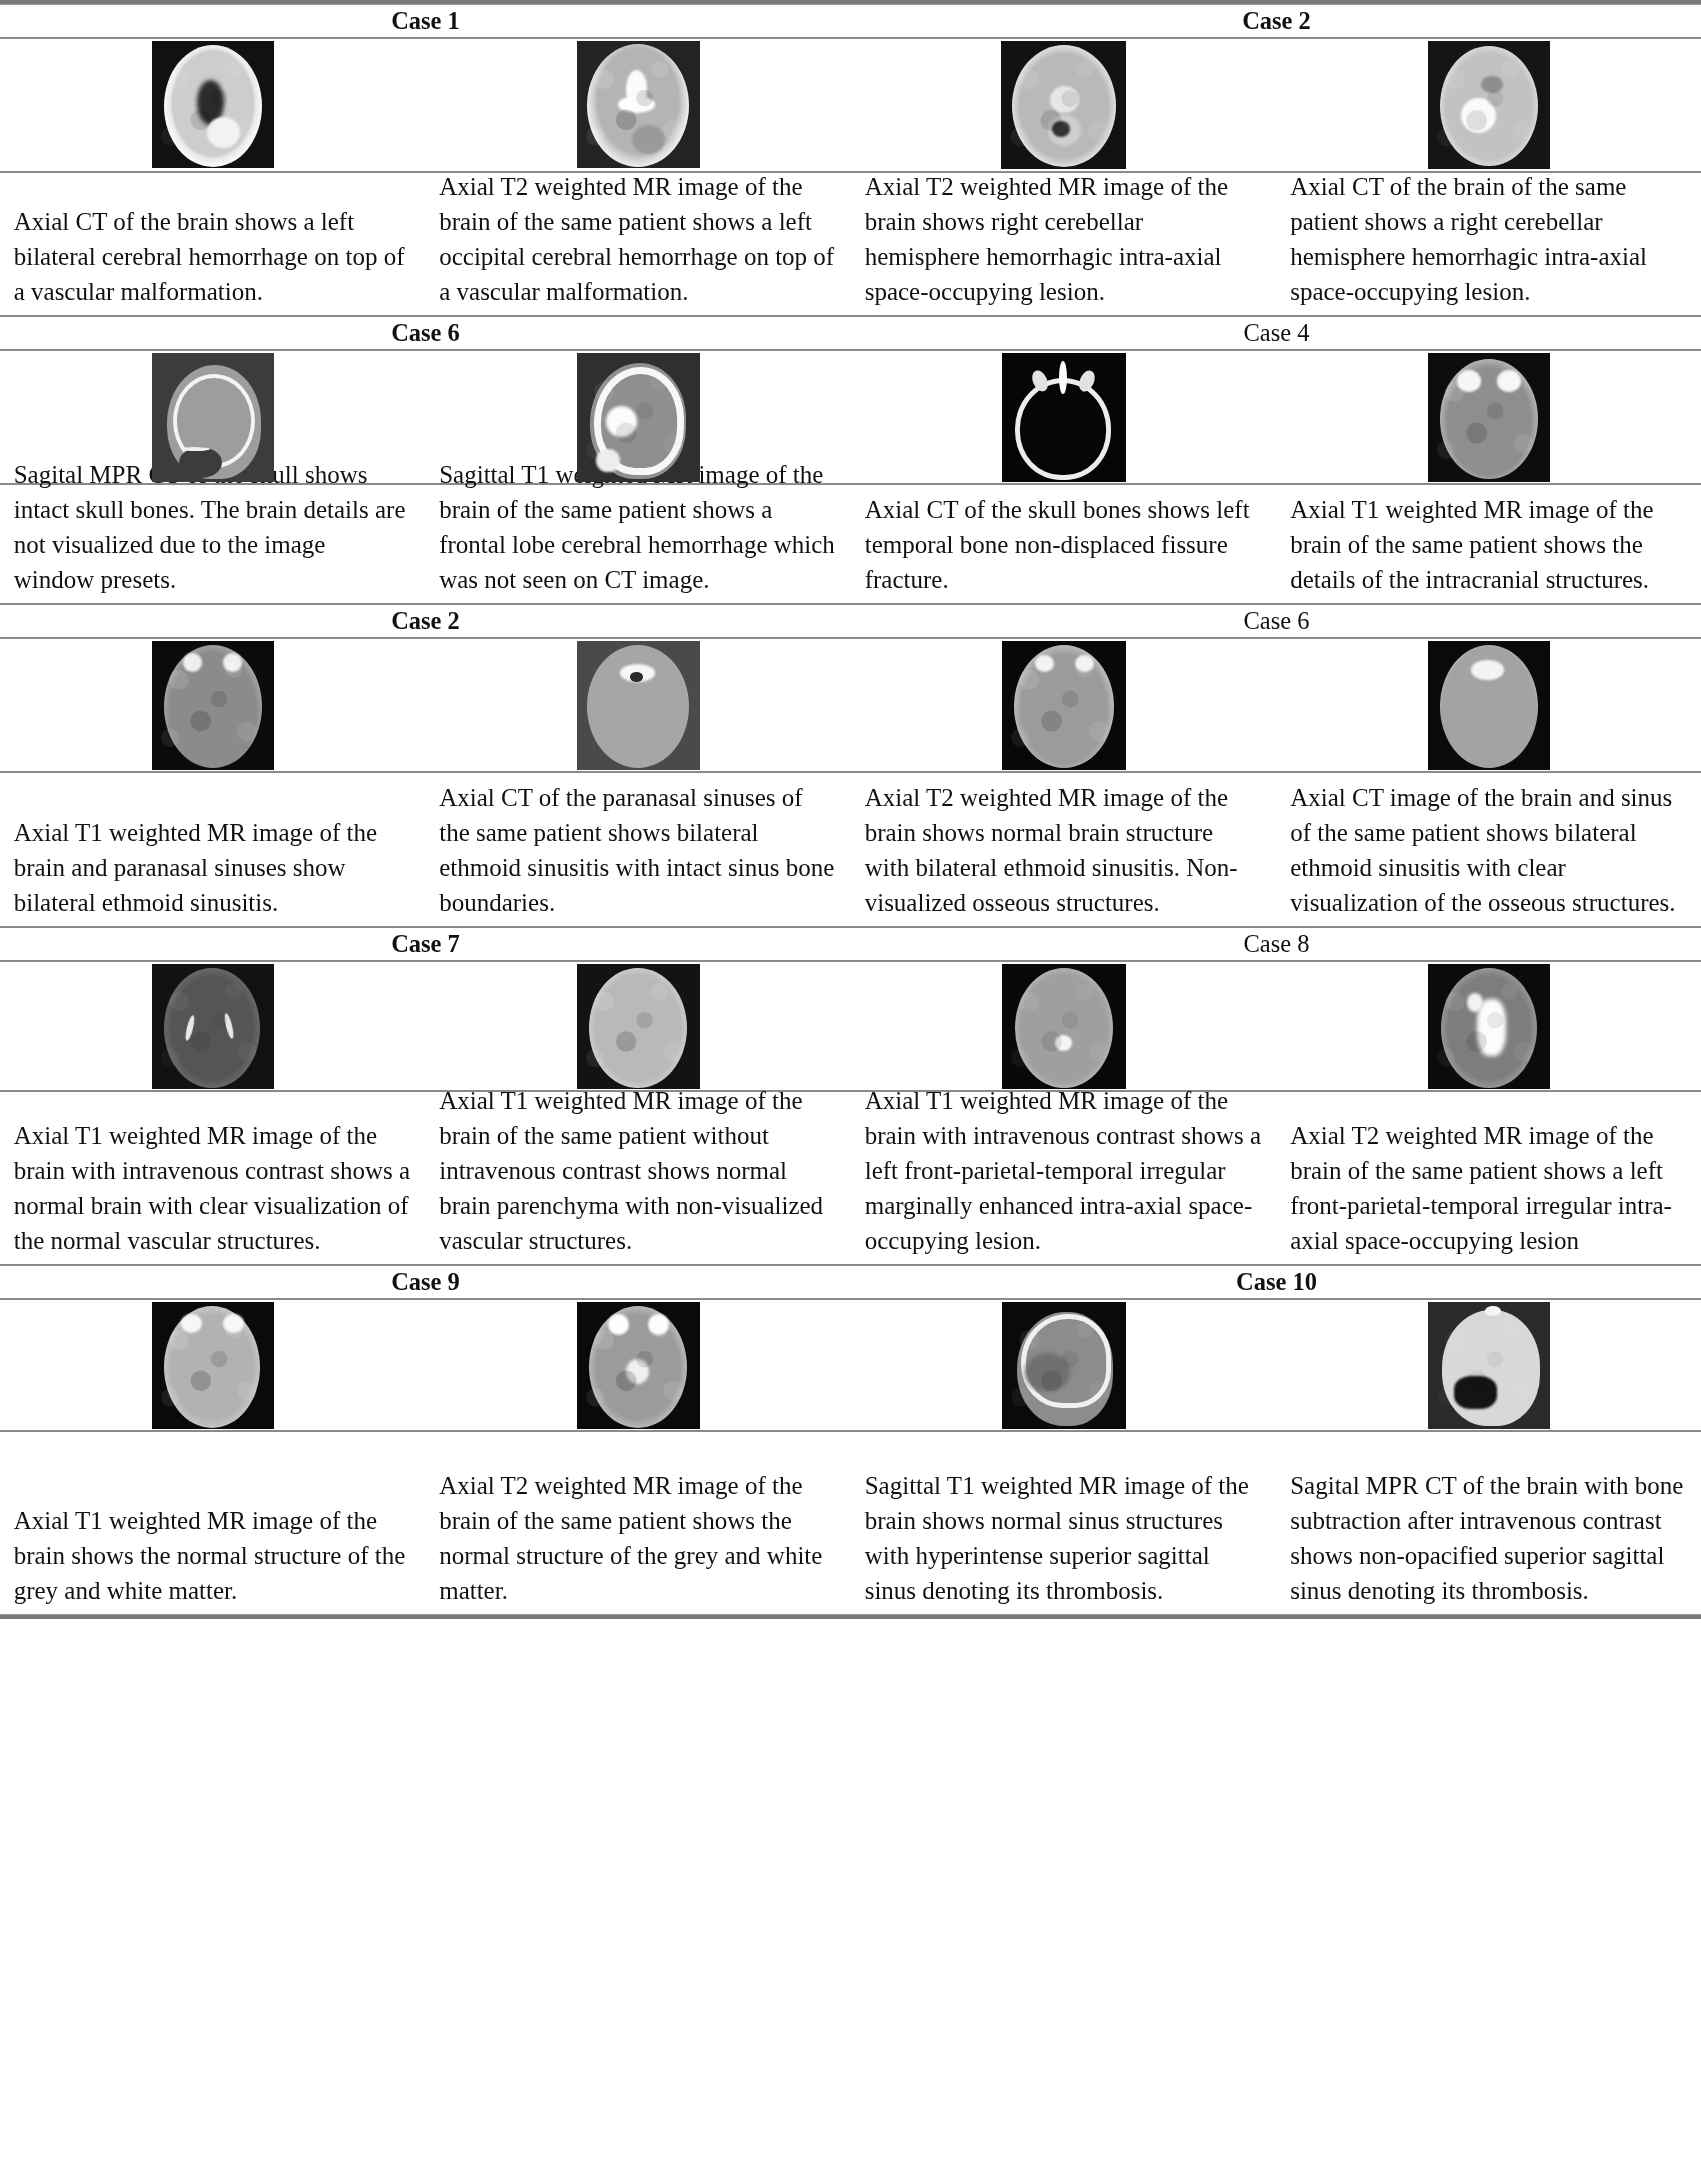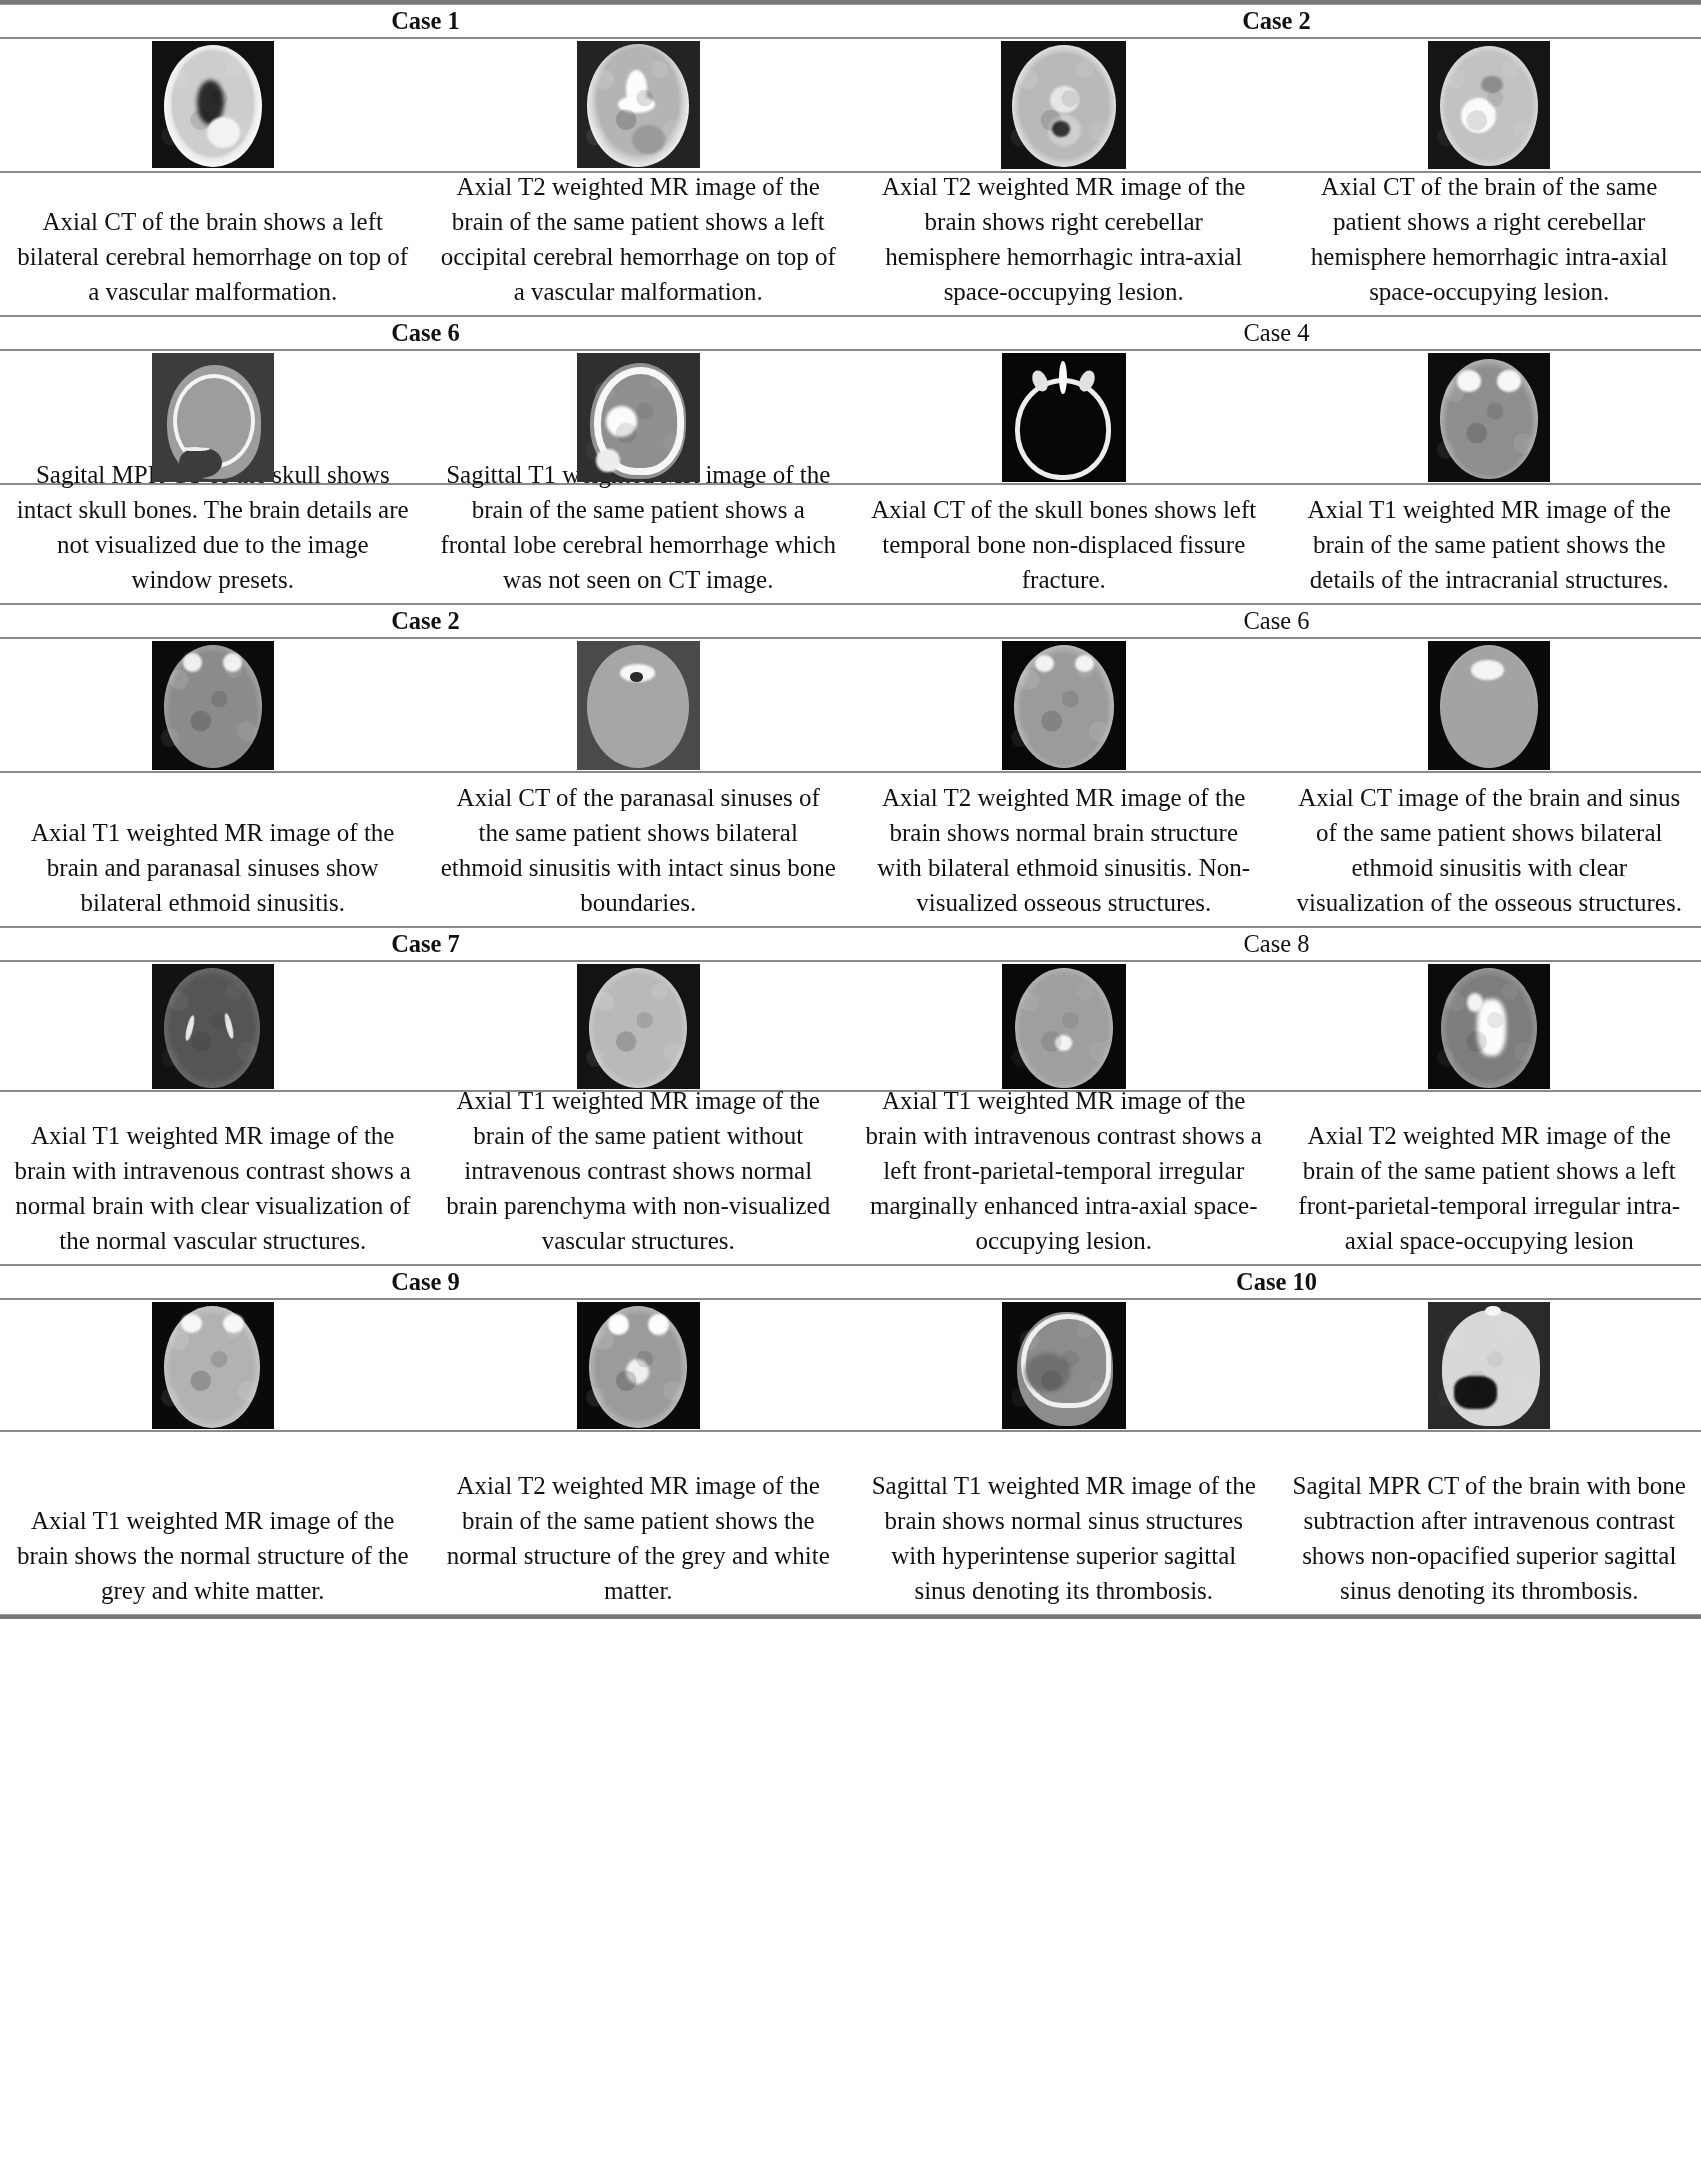--- a/index.html
+++ b/index.html
@@ -70,21 +70,21 @@
   }
 
   
   .cap-row {
     display: flex;
     width: 100%;
     box-sizing: border-box;
   }
   .cap-cell {
     flex: 0 0 25%;
-    text-align: center;
+    text-align: left;
     font-size: 25px;
     line-height: 35px;
     padding: 3.9px 13.7px 5.9px 13.7px;
     box-sizing: border-box;
     display: flex;
     align-items: flex-end;
     justify-content: center;
   }
   .cap-cell > span { display: block; width: 100%; }
 

